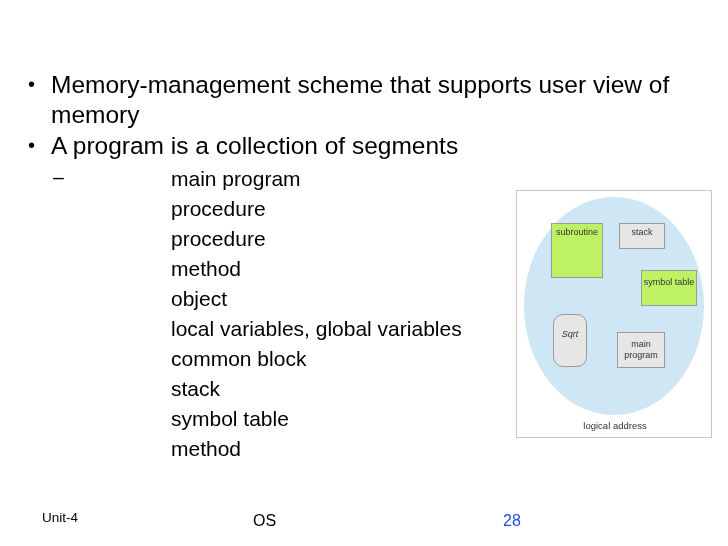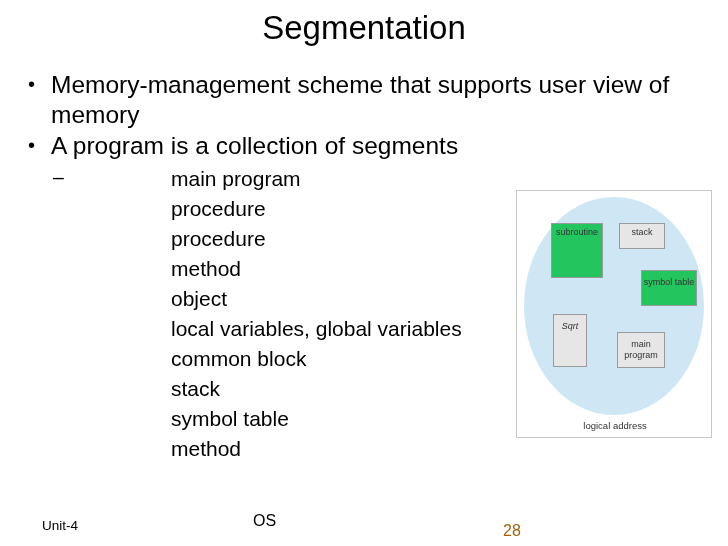--- a/index.html
+++ b/index.html
@@ -98,21 +98,21 @@
     position: absolute;
     left: 7px;
     top: 6px;
     width: 180px;
     height: 218px;
     background: #cfe7f5;
     border-radius: 50%;
   }
   .seg-box {
     position: absolute;
-    background: #22c55e;
+    background: #bef264;
     border: 1px solid #9a9a9a;
     font-size: 9px;
     line-height: 11px;
     text-align: center;
     color: #333333;
     box-sizing: border-box;
     display: flex;
     align-items: flex-start;
     justify-content: center;
     padding-top: 3px;
@@ -137,22 +137,23 @@
     top: 79px;
     width: 56px;
     height: 36px;
     padding-top: 6px;
   }
   .box-sqrt {
     left: 36px;
     top: 123px;
     width: 34px;
     height: 53px;
-    padding-top: 6px;
+    padding-top: 14px;
     font-style: italic;
+    border-radius: 10px;
   }
   .box-main {
     left: 100px;
     top: 141px;
     width: 48px;
     height: 36px;
     padding-top: 6px;
   }
   .diagram-caption {
     position: absolute;
@@ -166,45 +167,44 @@
   .footer {
     position: absolute;
     bottom: 0;
     left: 0;
     width: 728px;
     height: 36px;
   }
   .footer-unit {
     position: absolute;
     left: 42px;
-    top: 8px;
+    top: 0;
     font-size: 13.5px;
     color: #000000;
   }
   .footer-center {
     position: absolute;
     left: 253px;
     top: 2px;
     font-size: 16px;
     color: #000000;
   }
   .footer-page {
     position: absolute;
     left: 503px;
-    top: 12px;
+    top: 2px;
     font-size: 16px;
-    color: #a16207;
+    color: #1d4ed8;
   }
 </style>
 </head>
 <body>
 
 <div class="slide">
 
-  <div class="slide-title">Segmentation</div>
 
   <div class="body-area">
     <ul class="level1">
       <li>Memory-management scheme that supports user view of memory</li>
       <li>
         <span>A program is a collection of segments</span>
         <ul class="level2">
           <li>
             <ul class="level3">
               <li>main program</li>

